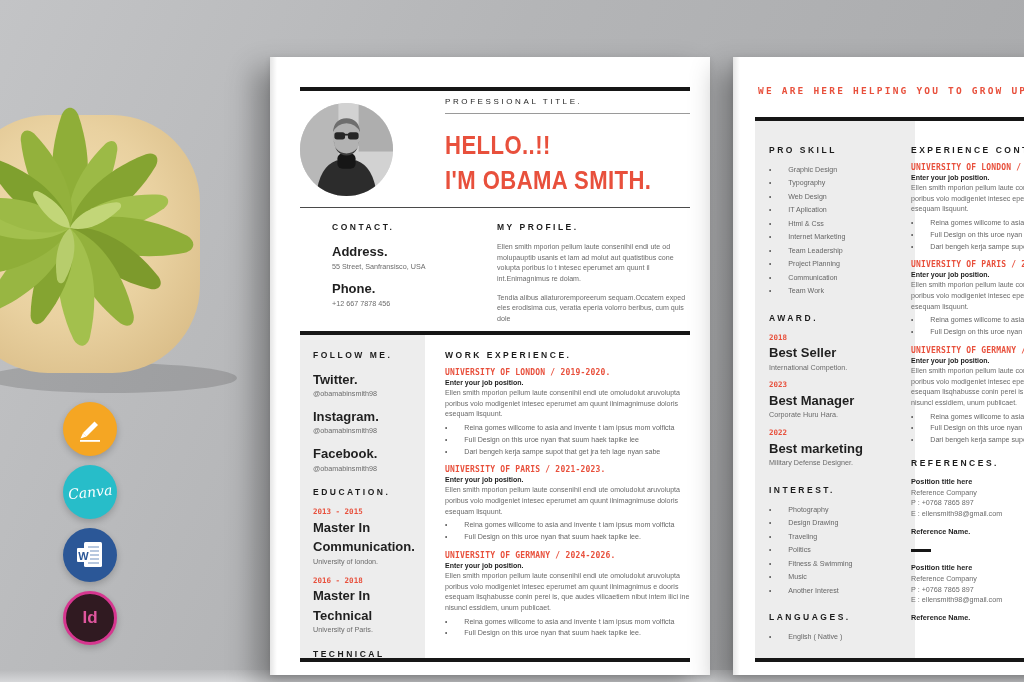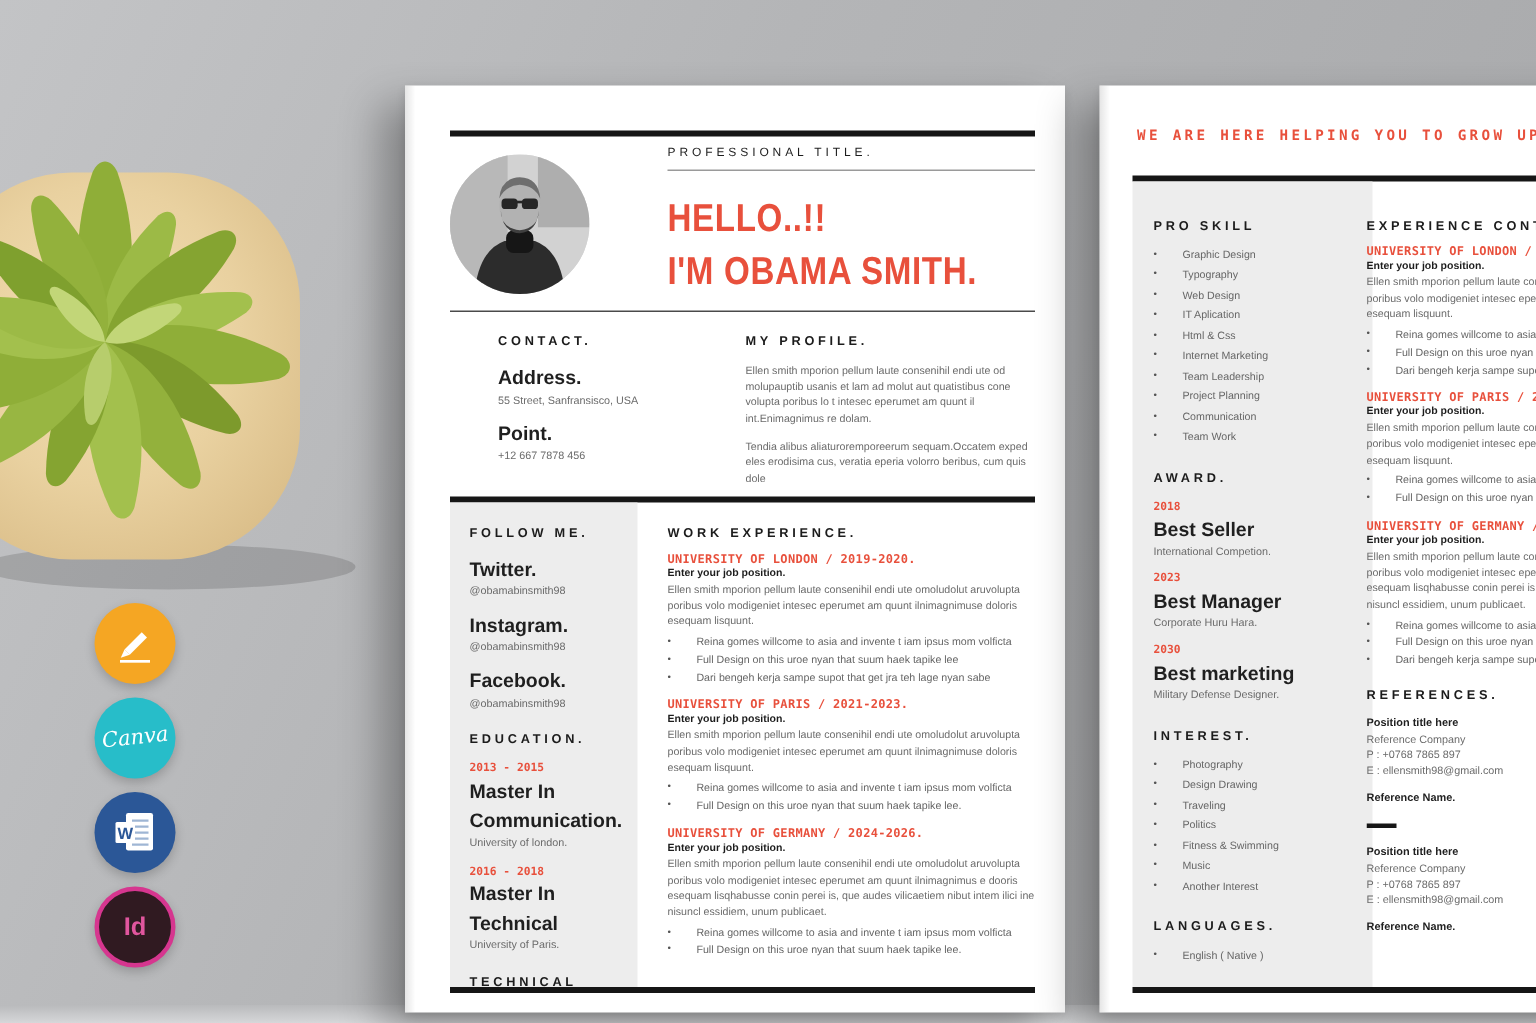--- a/index.html
+++ b/index.html
@@ -190,21 +190,21 @@
       <div class="contact-col">
         <span class="sec mb">CONTACT.</span>
         <div>
 
             <div class="kv">
               <div class="label">Address.</div>
               <div class="val">55 Street, Sanfransisco, USA</div>
             </div>
 
             <div class="kv">
-              <div class="label">Point.</div>
+              <div class="label">Phone.</div>
               <div class="val">+12 667  7878 456</div>
             </div>
 
           </div>
       </div>
       <div class="profile-col">
         <span class="sec mb">MY PROFILE.</span>
         <div>
 
             <p class="p" style="margin:0 0 8px 0">Ellen smith mporion pellum laute consenihil endi ute od molupauptib usanis et lam ad molut aut quatistibus cone volupta poribus lo t intesec eperumet am quunt il int.Enimagnimus re dolam.</p>
@@ -428,21 +428,21 @@
           </div>
 
 
           <div class="award-item">
             <div class="edu-years">2023</div>
             <div class="label">Best Manager</div>
             <div class="val">Corporate Huru Hara.</div>
           </div>
 
           <div class="award-item">
-            <div class="edu-years">2030</div>
+            <div class="edu-years">2022</div>
             <div class="label">Best marketing</div>
             <div class="val">Military Defense Designer.</div>
           </div>
         </div>
 
       <div style="margin-top:16px"></div>
       <span class="sec mb">INTEREST.</span>
       <div>
 
           <div class="bullet">

